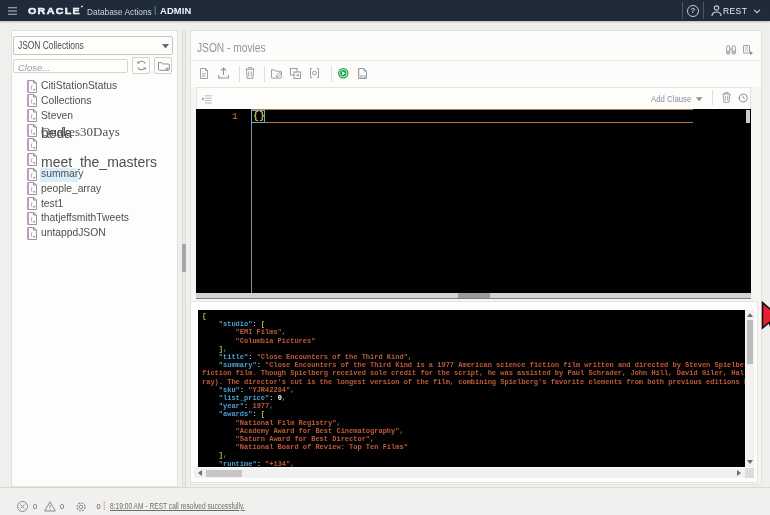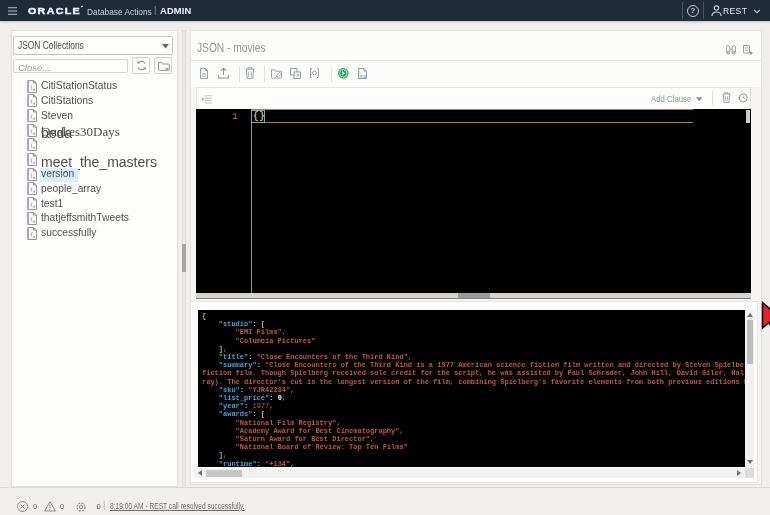--- a/index.html
+++ b/index.html
@@ -76,21 +76,21 @@
     <circle cx="7.2" cy="9.8" r="1" fill="#c584ca"></circle>
   </svg>
 <div class="abs" style="left:41px;top:80.1px;font-size:10.3px;color:#4f4f4f;">CitiStationStatus</div>
 <svg class="ico" style="left:27px;top:94.2px;" width="10" height="13" viewBox="0 0 10 13">
     <path d="M1 .5h5.5L9.5 3v9.5H1z" fill="none" stroke="#979797" stroke-width="1"></path>
     <path d="M6.5 .5V3h3" fill="none" stroke="#8a8a8a" stroke-width="1"></path>
     <path d="M1 .5v12" stroke="#c584ca" stroke-width="1.5"></path>
     <path d="M5.2 5.5c-.8 0-.8 1-.8 2s0 2 .8 2" fill="none" stroke="#8a8a8a" stroke-width=".8"></path>
     <circle cx="7.2" cy="9.8" r="1" fill="#c584ca"></circle>
   </svg>
-<div class="abs" style="left:41px;top:94.8px;font-size:10.3px;color:#4f4f4f;">CitiStations</div>
+<div class="abs" style="left:41px;top:94.8px;font-size:10.3px;color:#4f4f4f;">Collections</div>
 <svg class="ico" style="left:27px;top:108.89999999999999px;" width="10" height="13" viewBox="0 0 10 13">
     <path d="M1 .5h5.5L9.5 3v9.5H1z" fill="none" stroke="#979797" stroke-width="1"></path>
     <path d="M6.5 .5V3h3" fill="none" stroke="#8a8a8a" stroke-width="1"></path>
     <path d="M1 .5v12" stroke="#c584ca" stroke-width="1.5"></path>
     <path d="M5.2 5.5c-.8 0-.8 1-.8 2s0 2 .8 2" fill="none" stroke="#8a8a8a" stroke-width=".8"></path>
     <circle cx="7.2" cy="9.8" r="1" fill="#c584ca"></circle>
   </svg>
 <div class="abs" style="left:41px;top:109.49999999999999px;font-size:10.3px;color:#4f4f4f;">Steven</div>
 <svg class="ico" style="left:27px;top:123.59999999999998px;" width="10" height="13" viewBox="0 0 10 13">
     <path d="M1 .5h5.5L9.5 3v9.5H1z" fill="none" stroke="#979797" stroke-width="1"></path>
@@ -117,21 +117,21 @@
   </svg>
 <div class="abs" style="left:41px;top:153.60000000000002px;font-size:14px;color:#4f4f4f;">meet_the_masters</div>
 <svg class="ico" style="left:27px;top:167.7px;" width="10" height="13" viewBox="0 0 10 13">
     <path d="M1 .5h5.5L9.5 3v9.5H1z" fill="none" stroke="#979797" stroke-width="1"></path>
     <path d="M6.5 .5V3h3" fill="none" stroke="#8a8a8a" stroke-width="1"></path>
     <path d="M1 .5v12" stroke="#c584ca" stroke-width="1.5"></path>
     <path d="M5.2 5.5c-.8 0-.8 1-.8 2s0 2 .8 2" fill="none" stroke="#8a8a8a" stroke-width=".8"></path>
     <circle cx="7.2" cy="9.8" r="1" fill="#c584ca"></circle>
   </svg>
 <div class="abs" style="left:39.5px;top:167.5px;width:38px;height:14px;background:#d9eefb;"></div>
-<div class="abs" style="left:41px;top:168.3px;font-size:10.3px;color:#4f4f4f;">version</div>
+<div class="abs" style="left:41px;top:168.3px;font-size:10.3px;color:#4f4f4f;">summary</div>
 <svg class="ico" style="left:27px;top:182.39999999999998px;" width="10" height="13" viewBox="0 0 10 13">
     <path d="M1 .5h5.5L9.5 3v9.5H1z" fill="none" stroke="#979797" stroke-width="1"></path>
     <path d="M6.5 .5V3h3" fill="none" stroke="#8a8a8a" stroke-width="1"></path>
     <path d="M1 .5v12" stroke="#c584ca" stroke-width="1.5"></path>
     <path d="M5.2 5.5c-.8 0-.8 1-.8 2s0 2 .8 2" fill="none" stroke="#8a8a8a" stroke-width=".8"></path>
     <circle cx="7.2" cy="9.8" r="1" fill="#c584ca"></circle>
   </svg>
 <div class="abs" style="left:41px;top:183px;font-size:10.3px;color:#4f4f4f;">people_array</div>
 <svg class="ico" style="left:27px;top:197.09999999999997px;" width="10" height="13" viewBox="0 0 10 13">
     <path d="M1 .5h5.5L9.5 3v9.5H1z" fill="none" stroke="#979797" stroke-width="1"></path>
@@ -149,21 +149,21 @@
     <circle cx="7.2" cy="9.8" r="1" fill="#c584ca"></circle>
   </svg>
 <div class="abs" style="left:41px;top:212.39999999999998px;font-size:10.3px;color:#4f4f4f;">thatjeffsmithTweets</div>
 <svg class="ico" style="left:27px;top:226.5px;" width="10" height="13" viewBox="0 0 10 13">
     <path d="M1 .5h5.5L9.5 3v9.5H1z" fill="none" stroke="#979797" stroke-width="1"></path>
     <path d="M6.5 .5V3h3" fill="none" stroke="#8a8a8a" stroke-width="1"></path>
     <path d="M1 .5v12" stroke="#c584ca" stroke-width="1.5"></path>
     <path d="M5.2 5.5c-.8 0-.8 1-.8 2s0 2 .8 2" fill="none" stroke="#8a8a8a" stroke-width=".8"></path>
     <circle cx="7.2" cy="9.8" r="1" fill="#c584ca"></circle>
   </svg>
-<div class="abs" style="left:41px;top:227.10000000000002px;font-size:10.3px;color:#4f4f4f;">successfully</div>
+<div class="abs" style="left:41px;top:227.10000000000002px;font-size:10.3px;color:#4f4f4f;">untappdJSON</div>
 
 <div class="abs" style="left:182px;top:30px;width:4px;height:457px;background:#eceae7;border-left:1px solid #dedcd9;border-right:1px solid #dedcd9;box-sizing:border-box;"></div>
 <div class="abs" style="left:182px;top:244px;width:4px;height:28px;background:#a6a6a6;"></div>
 
 <div class="card" style="left:190px;top:30px;width:572px;height:455px;background:#f6f5f3;"></div>
 
 <div class="abs" style="left:190px;top:30px;width:572px;height:31px;background:#fcfcfb;border:1px solid #e3e1de;border-bottom:1px solid #e8e6e3;box-sizing:border-box;">
   <div class="abs" style="left:6px;top:10px;font-size:12px;color:#90959a;transform:scaleX(.85);transform-origin:left;">JSON - movies</div>
 
   <svg class="ico" style="left:534.5px;top:14px;" width="10" height="10" viewBox="0 0 10 10">
@@ -283,21 +283,21 @@
     <span style="color:#4aa0d4">"studio"</span><span style="color:#cfcfcf">: </span><span style="color:#b9bc3a">[</span>
         <span style="color:#c0593a">"EMI Films"</span><span style="color:#41a24a">,</span>
         <span style="color:#c0593a">"Columbia Pictures"</span>
     <span style="color:#b9bc3a">]</span><span style="color:#41a24a">,</span>
     <span style="color:#4aa0d4">"title"</span><span style="color:#cfcfcf">: </span><span style="color:#c0593a">"Close Encounters of the Third Kind"</span><span style="color:#41a24a">,</span>
     <span style="color:#4aa0d4">"summary"</span><span style="color:#cfcfcf">: </span><span style="color:#c0593a">"Close Encounters of the Third Kind is a 1977 American science fiction film written and directed by Steven Spielberg. It "</span>
 <span style="color:#c0593a">fiction film. Though Spielberg received sole credit for the script, he was assisted by Paul Schrader, John Hill, David Giler, Hal B</span>
 <span style="color:#c0593a">ray). The director's cut is the longest version of the film, combining Spielberg's favorite elements from both previous editions b</span>
     <span style="color:#4aa0d4">"sku"</span><span style="color:#cfcfcf">: </span><span style="color:#c0593a">"YJR42284"</span><span style="color:#41a24a">,</span>
     <span style="color:#4aa0d4">"list_price"</span><span style="color:#cfcfcf">: </span><span style="color:#ffffff;font-weight:bold">0</span><span style="color:#41a24a">,</span>
-    <span style="color:#4aa0d4">"year"</span><span style="color:#cfcfcf">: </span><span style="color:#c0593a;font-weight:normal">1977</span><span style="color:#41a24a">,</span>
+    <span style="color:#4aa0d4">"year"</span><span style="color:#cfcfcf">: </span><span style="color:#c0593a;font-weight:bold">1977</span><span style="color:#41a24a">,</span>
     <span style="color:#4aa0d4">"awards"</span><span style="color:#cfcfcf">: </span><span style="color:#b9bc3a">[</span>
         <span style="color:#c0593a">"National Film Registry"</span><span style="color:#41a24a">,</span>
         <span style="color:#c0593a">"Academy Award for Best Cinematography"</span><span style="color:#41a24a">,</span>
         <span style="color:#c0593a">"Saturn Award for Best Director"</span><span style="color:#41a24a">,</span>
         <span style="color:#c0593a">"National Board of Review: Top Ten Films"</span>
     <span style="color:#b9bc3a">]</span><span style="color:#41a24a">,</span>
     <span style="color:#4aa0d4">"runtime"</span><span style="color:#cfcfcf">: </span><span style="color:#c0593a">"+134"</span><span style="color:#41a24a">,</span></pre>
 </div>
 
 <div class="abs" style="left:745px;top:310px;width:9px;height:157px;background:#f1f1f1;">

